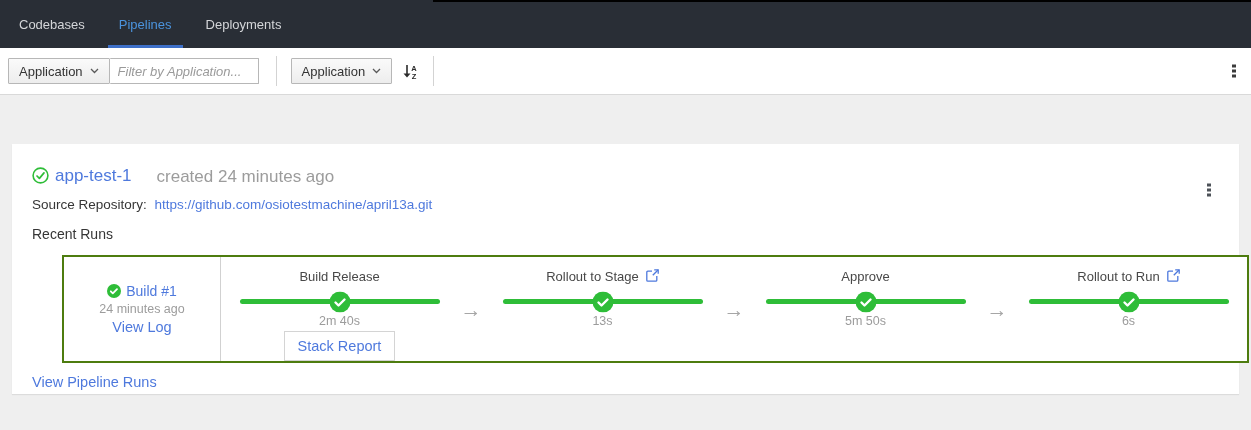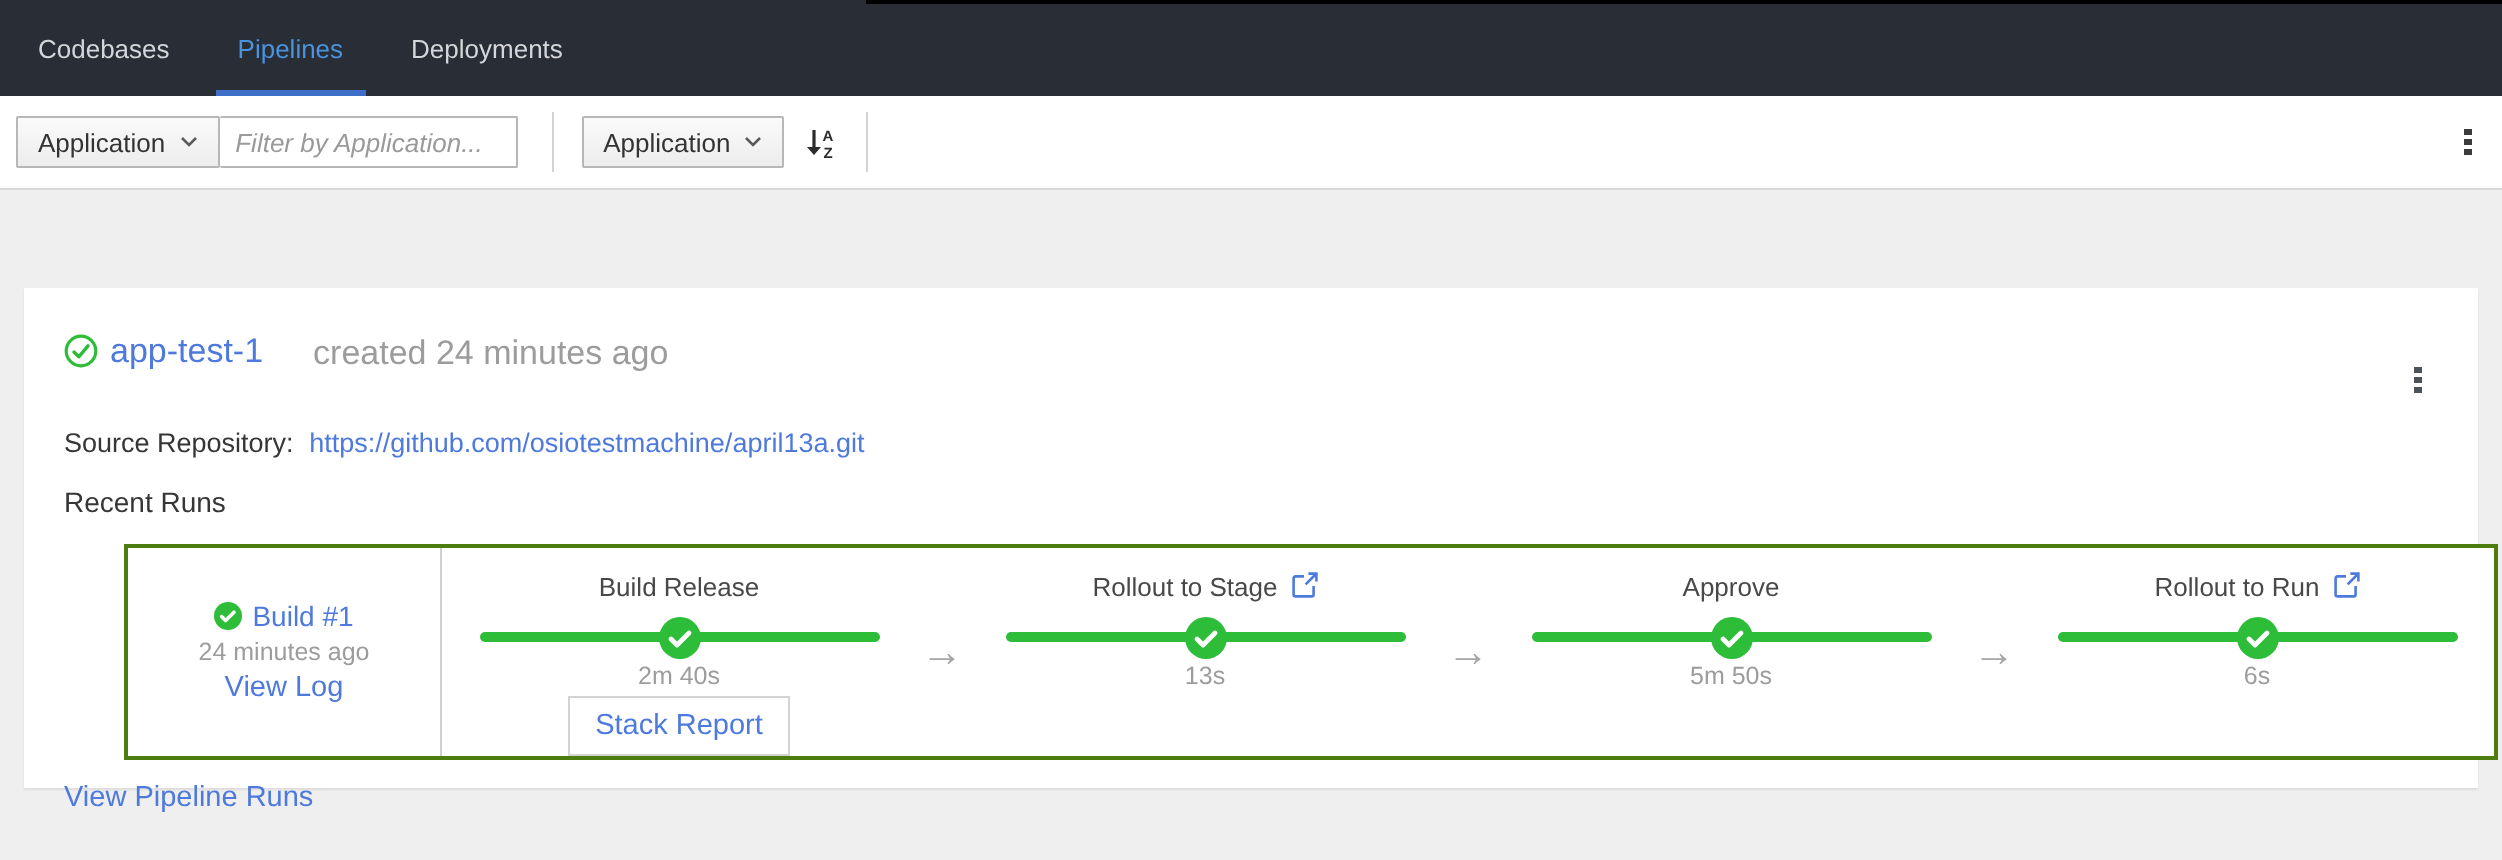--- a/index.html
+++ b/index.html
@@ -37,21 +37,21 @@
   .content { height:351px; background:#efefef; padding:49px 12px 0 12px; }
   .card { position:relative; background:#fff; height:250px; padding:20px; box-shadow:0 1px 1px rgba(0,0,0,.08); }
 
   .title-row { display:flex; align-items:center; }
   .app-icon { display:flex; margin-right:6px; }
   .app-name { font-size:17px; color:#4e79dd; text-decoration:none; cursor:pointer; }
   .created { font-size:17px; color:#9c9c9c; margin-left:25px; padding-top:3px; }
   .card-kebab { position:absolute; right:26px; top:46px; }
   .card-kebab i { background:#4d5258; }
 
-  .repo-row { margin-top:27px; font-size:13.5px; color:#363636; }
+  .repo-row { margin-top:10px; font-size:13.5px; color:#363636; }
   .repo-link { color:#4e79dd; text-decoration:none; cursor:pointer; margin-left:4px; }
   .recent-runs { margin-top:14px; font-size:14px; color:#363636; }
 
   
   .runs-table { margin-top:13px; display:flex; border:2px solid #4d7c0f; min-height:102px; background:#fff; width:1187px;margin-left:30px; }
   .build-cell { width:157px; border-right:1px solid #d1d1d1; display:flex; flex-direction:column;
     align-items:center; justify-content:center; gap:3px; padding:8px 4px; }
   .build-link { display:flex; align-items:center; gap:5px; font-size:14px; color:#4e79dd; cursor:pointer; }
   .build-time { font-size:12.5px; color:#9c9c9c; }
   .view-log { font-size:14.5px; color:#4e79dd; cursor:pointer; }

